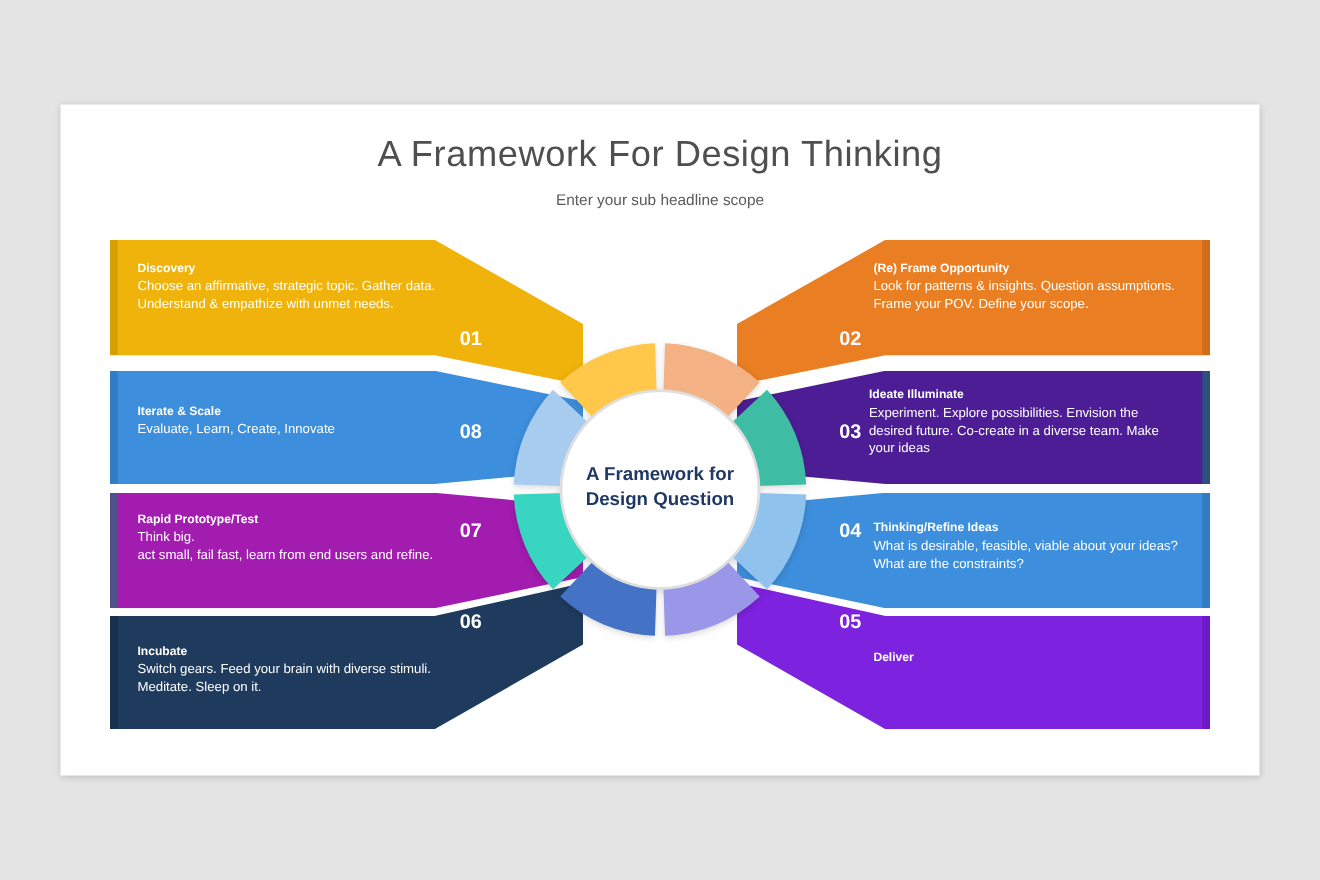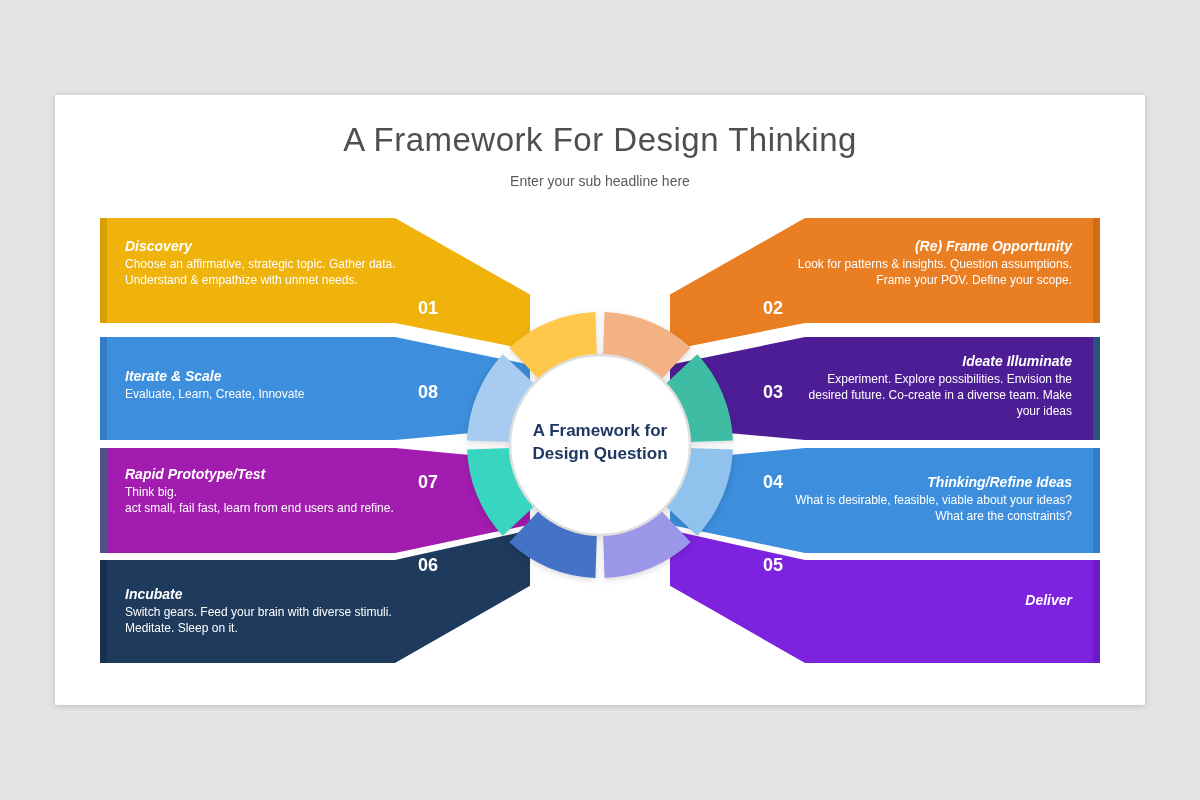--- a/index.html
+++ b/index.html
@@ -4,24 +4,24 @@
 <style>
   html,body{margin:0;padding:0;}
   .stage{position:relative;width:1200px;height:800px;background:#e4e4e5;font-family:"Liberation Sans",sans-serif;overflow:hidden;}
   .slide{position:absolute;left:55px;top:95px;width:1090px;height:610px;background:#ffffff;box-shadow:0 1px 6px rgba(0,0,0,.18);}
   .title{position:absolute;top:26px;left:0;width:100%;text-align:center;font-size:33px;color:#4f4f4f;letter-spacing:.5px;}
   .subtitle{position:absolute;top:78px;left:0;width:100%;text-align:center;font-size:14px;color:#5a5a5a;}
 
   .block{position:absolute;color:#fff;filter:drop-shadow(0 3px 2px rgba(0,0,0,.22));z-index:1;}
   .accent{position:absolute;width:7px;opacity:.55;background:#000;}
   .btext{position:absolute;}
-  .btitle{font-size:14px;font-weight:bold;margin-bottom:3px;font-style:italic;}
+  .btitle{font-size:11px;font-weight:bold;margin-bottom:3px;}
   .bdesc{font-size:12px;line-height:1.32;white-space:pre-line;}
   .bnum{position:absolute;font-size:18px;font-weight:bold;width:56px;text-align:center;}
-  .rightblock .btext{text-align:right;}
+  .rightblock .btext{text-align:left;}
 
   .l1{left:45px;top:123px;width:430px;height:132px;clip-path:polygon(0 0,68.6% 0,100% 58%,100% 100%,68.6% 79.5%,0 79.5%);}
   .l2{left:45px;top:242px;width:430px;height:103px;clip-path:polygon(0 0,68.6% 0,100% 27%,100% 88%,68.6% 100%,0 100%);}
   .l3{left:45px;top:353px;width:430px;height:105px;clip-path:polygon(0 0,68.6% 0,100% 12%,100% 73%,68.6% 100%,0 100%);}
   .l4{left:45px;top:435px;width:430px;height:133px;clip-path:polygon(0 22.6%,68.6% 22.6%,100% 0,100% 42%,68.6% 100%,0 100%);}
   .r1{left:615px;top:123px;width:430px;height:132px;clip-path:polygon(31.4% 0,100% 0,100% 79.5%,31.4% 79.5%,0 100%,0 58%);}
   .r2{left:615px;top:242px;width:430px;height:103px;clip-path:polygon(31.4% 0,100% 0,100% 100%,31.4% 100%,0 88%,0 27%);}
   .r3{left:615px;top:353px;width:430px;height:105px;clip-path:polygon(31.4% 0,100% 0,100% 100%,31.4% 100%,0 73%,0 12%);}
   .r4{left:615px;top:435px;width:430px;height:133px;clip-path:polygon(31.4% 22.6%,100% 22.6%,100% 100%,31.4% 100%,0 42%,0 0);}
 
@@ -37,21 +37,21 @@
   .donut{position:absolute;left:410px;top:215px;width:270px;height:270px;z-index:5;filter:drop-shadow(0 2px 3px rgba(0,0,0,.15));}
   .center-label{position:absolute;left:455px;top:325px;width:180px;text-align:center;font-size:17px;font-weight:bold;color:#1F3864;line-height:1.35;z-index:6;}
 </style>
 </head>
 <body>
 
 <div class="stage">
   <div class="slide">
 
     <div class="title">A Framework For Design Thinking</div>
-    <div class="subtitle">Enter your sub headline here</div>
+    <div class="subtitle">Enter your sub headline scope</div>
 
     <div class="block l1" style="background: rgb(240, 179, 11);">
       <div class="accent" style="background: rgb(194, 142, 0);"></div>
       <div class="btext">
         <div class="btitle">Discovery</div>
         <div class="bdesc">Choose an affirmative, strategic topic. Gather data. Understand &amp; empathize with unmet needs.</div>
       </div>
       <div class="bnum">01</div>
     </div>
 

